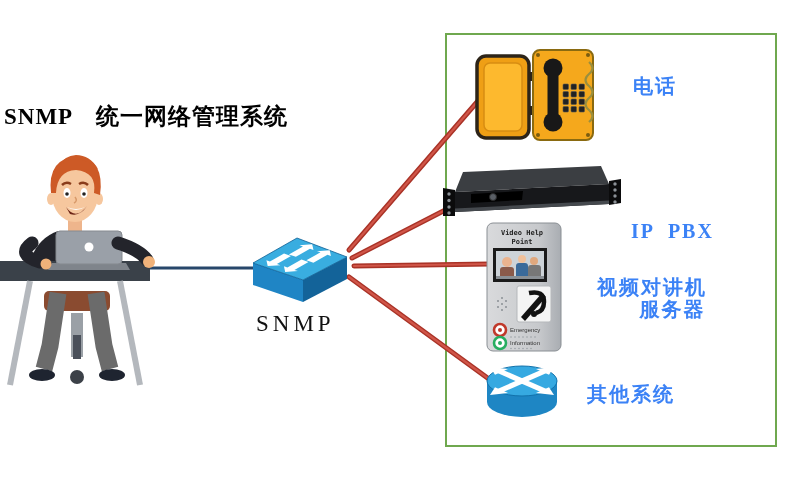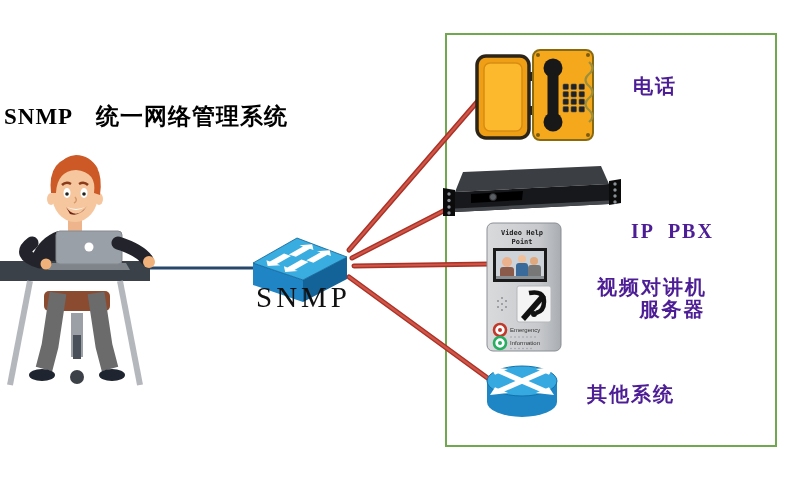--- a/index.html
+++ b/index.html
@@ -1,23 +1,23 @@
 <!DOCTYPE html>
 <html><head>
 <meta charset="utf-8">
 <style>
   html,body{margin:0;padding:0;background:#fff;}
   .canvas{position:relative;width:797px;height:481px;background:#fff;overflow:hidden;
           font-family:"Liberation Serif","DejaVu Serif",serif;}
   .abs{position:absolute;}
   .title{position:absolute;left:4px;top:101px;font-size:23px;font-weight:bold;color:#000;
          letter-spacing:1px;white-space:pre;}
-  .lbl{position:absolute;color:#4c1d95;font-weight:bold;font-size:20px;letter-spacing:2px;white-space:pre;}
+  .lbl{position:absolute;color:#3b82f6;font-weight:bold;font-size:20px;letter-spacing:2px;white-space:pre;}
   .lbl.two-line{line-height:26px;text-align:center;}
-  .snmp-lbl{position:absolute;left:256px;top:281px;font-size:29px;font-weight:normal;
+  .snmp-lbl{position:absolute;left:256px;top:311px;font-size:23px;font-weight:normal;
             letter-spacing:4px;color:#111;}
   .group-box{position:absolute;left:445px;top:33px;width:332px;height:414px;
              border:2px solid #6fa84f;box-sizing:border-box;background:transparent;}
   svg{display:block;}
   .links{pointer-events:none;}
 </style>
 </head>
 <body>
 
 <div class="canvas">

